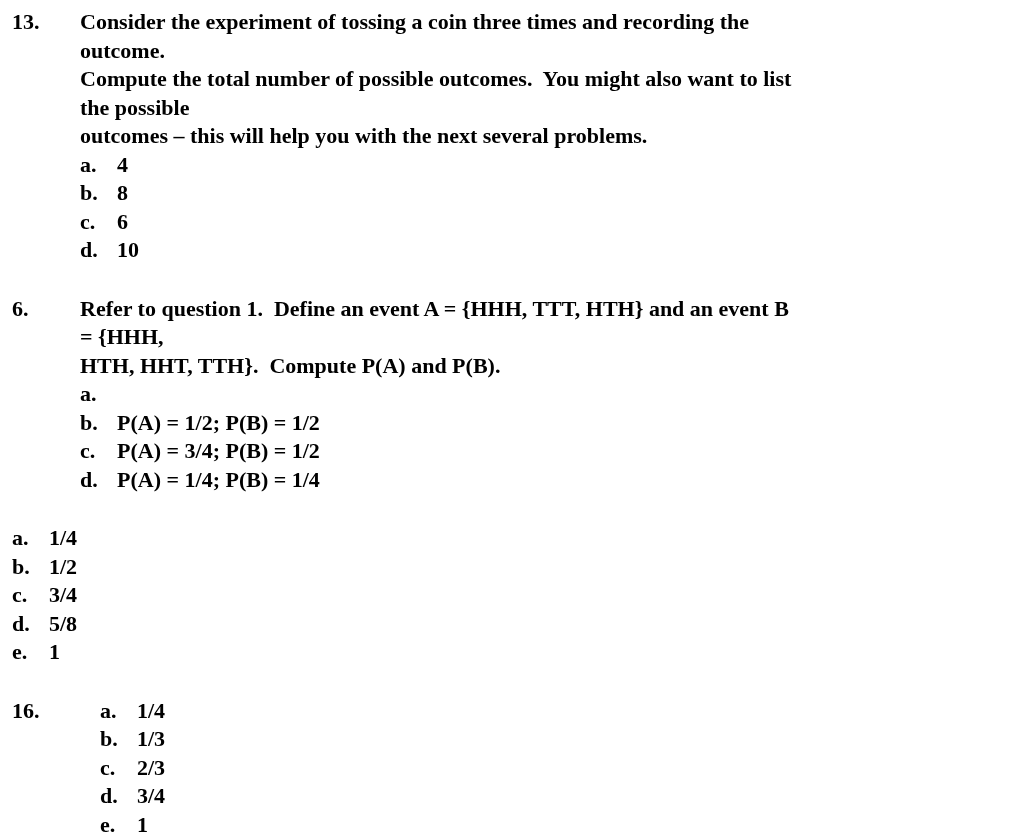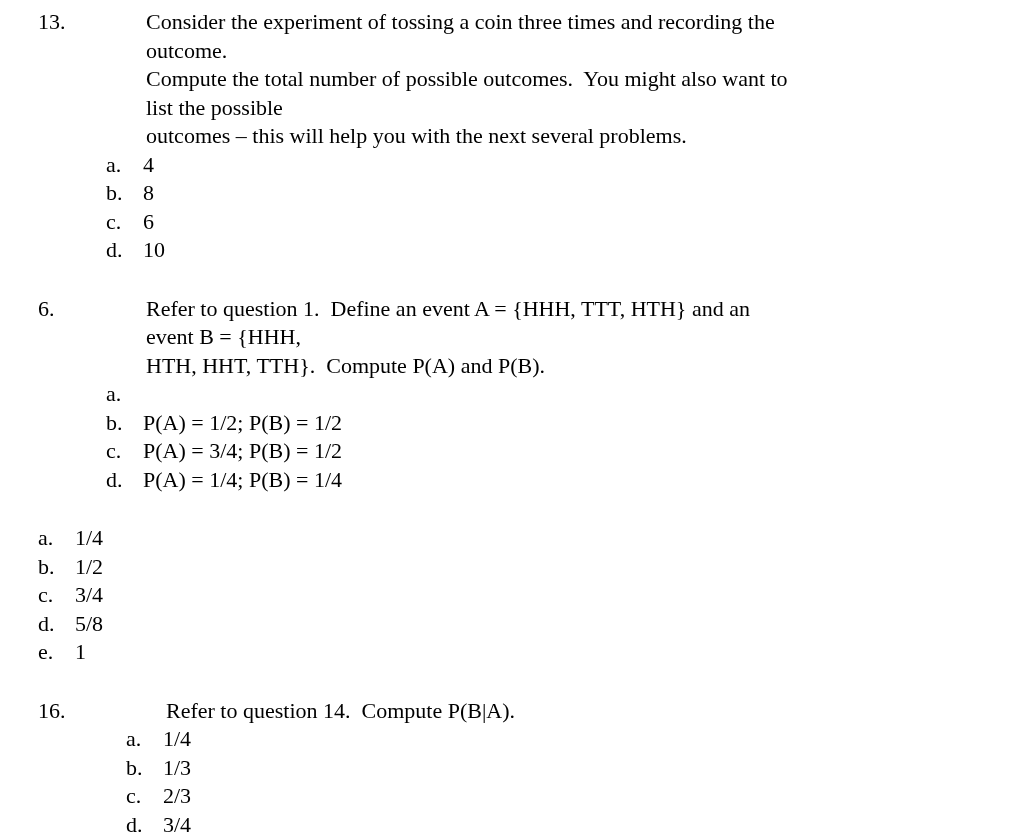--- a/index.html
+++ b/index.html
@@ -13,41 +13,41 @@
     overflow: hidden;
     font-family: "Liberation Serif", "DejaVu Serif", serif;
     font-size: 22px;
     line-height: 28.5px;
     color: #000000;
   }
   .page {
     box-sizing: border-box;
     width: 824px;
     height: 832px;
-    padding: 8px 28px 0 38px;
+    padding: 8px 28px 0 12px;
+    font-weight: bold;
   }
   .question {
     display: flex;
     margin-bottom: 30px;
   }
   .question:last-child {
     margin-bottom: 0;
     gap: 20px;
   }
   .qnum {
     flex: 0 0 68px;
     width: 68px;
   }
   .qbody {
     flex: 1 1 auto;
     max-width: 905px;
   }
   .qtext {
     white-space: pre-wrap;
-    margin-left: 40px;
   }
   .option {
     display: flex;
   }
   .opt-letter {
     flex: 0 0 37px;
     width: 37px;
   }
   .opt-value {
     white-space: pre;
@@ -133,21 +133,20 @@
           <span class="opt-letter">e.</span>
           <span class="opt-value">1</span>
         </div>
       </div>
     </div>
   </div>
 
   <div class="question">
     <div class="qnum">16.</div>
     <div class="qbody">
-      <div class="qtext">Refer to question 14.  Compute P(B|A).</div>
       <div class="options">
         <div class="option">
           <span class="opt-letter">a.</span>
           <span class="opt-value">1/4</span>
         </div>
         <div class="option">
           <span class="opt-letter">b.</span>
           <span class="opt-value">1/3</span>
         </div>
         <div class="option">

